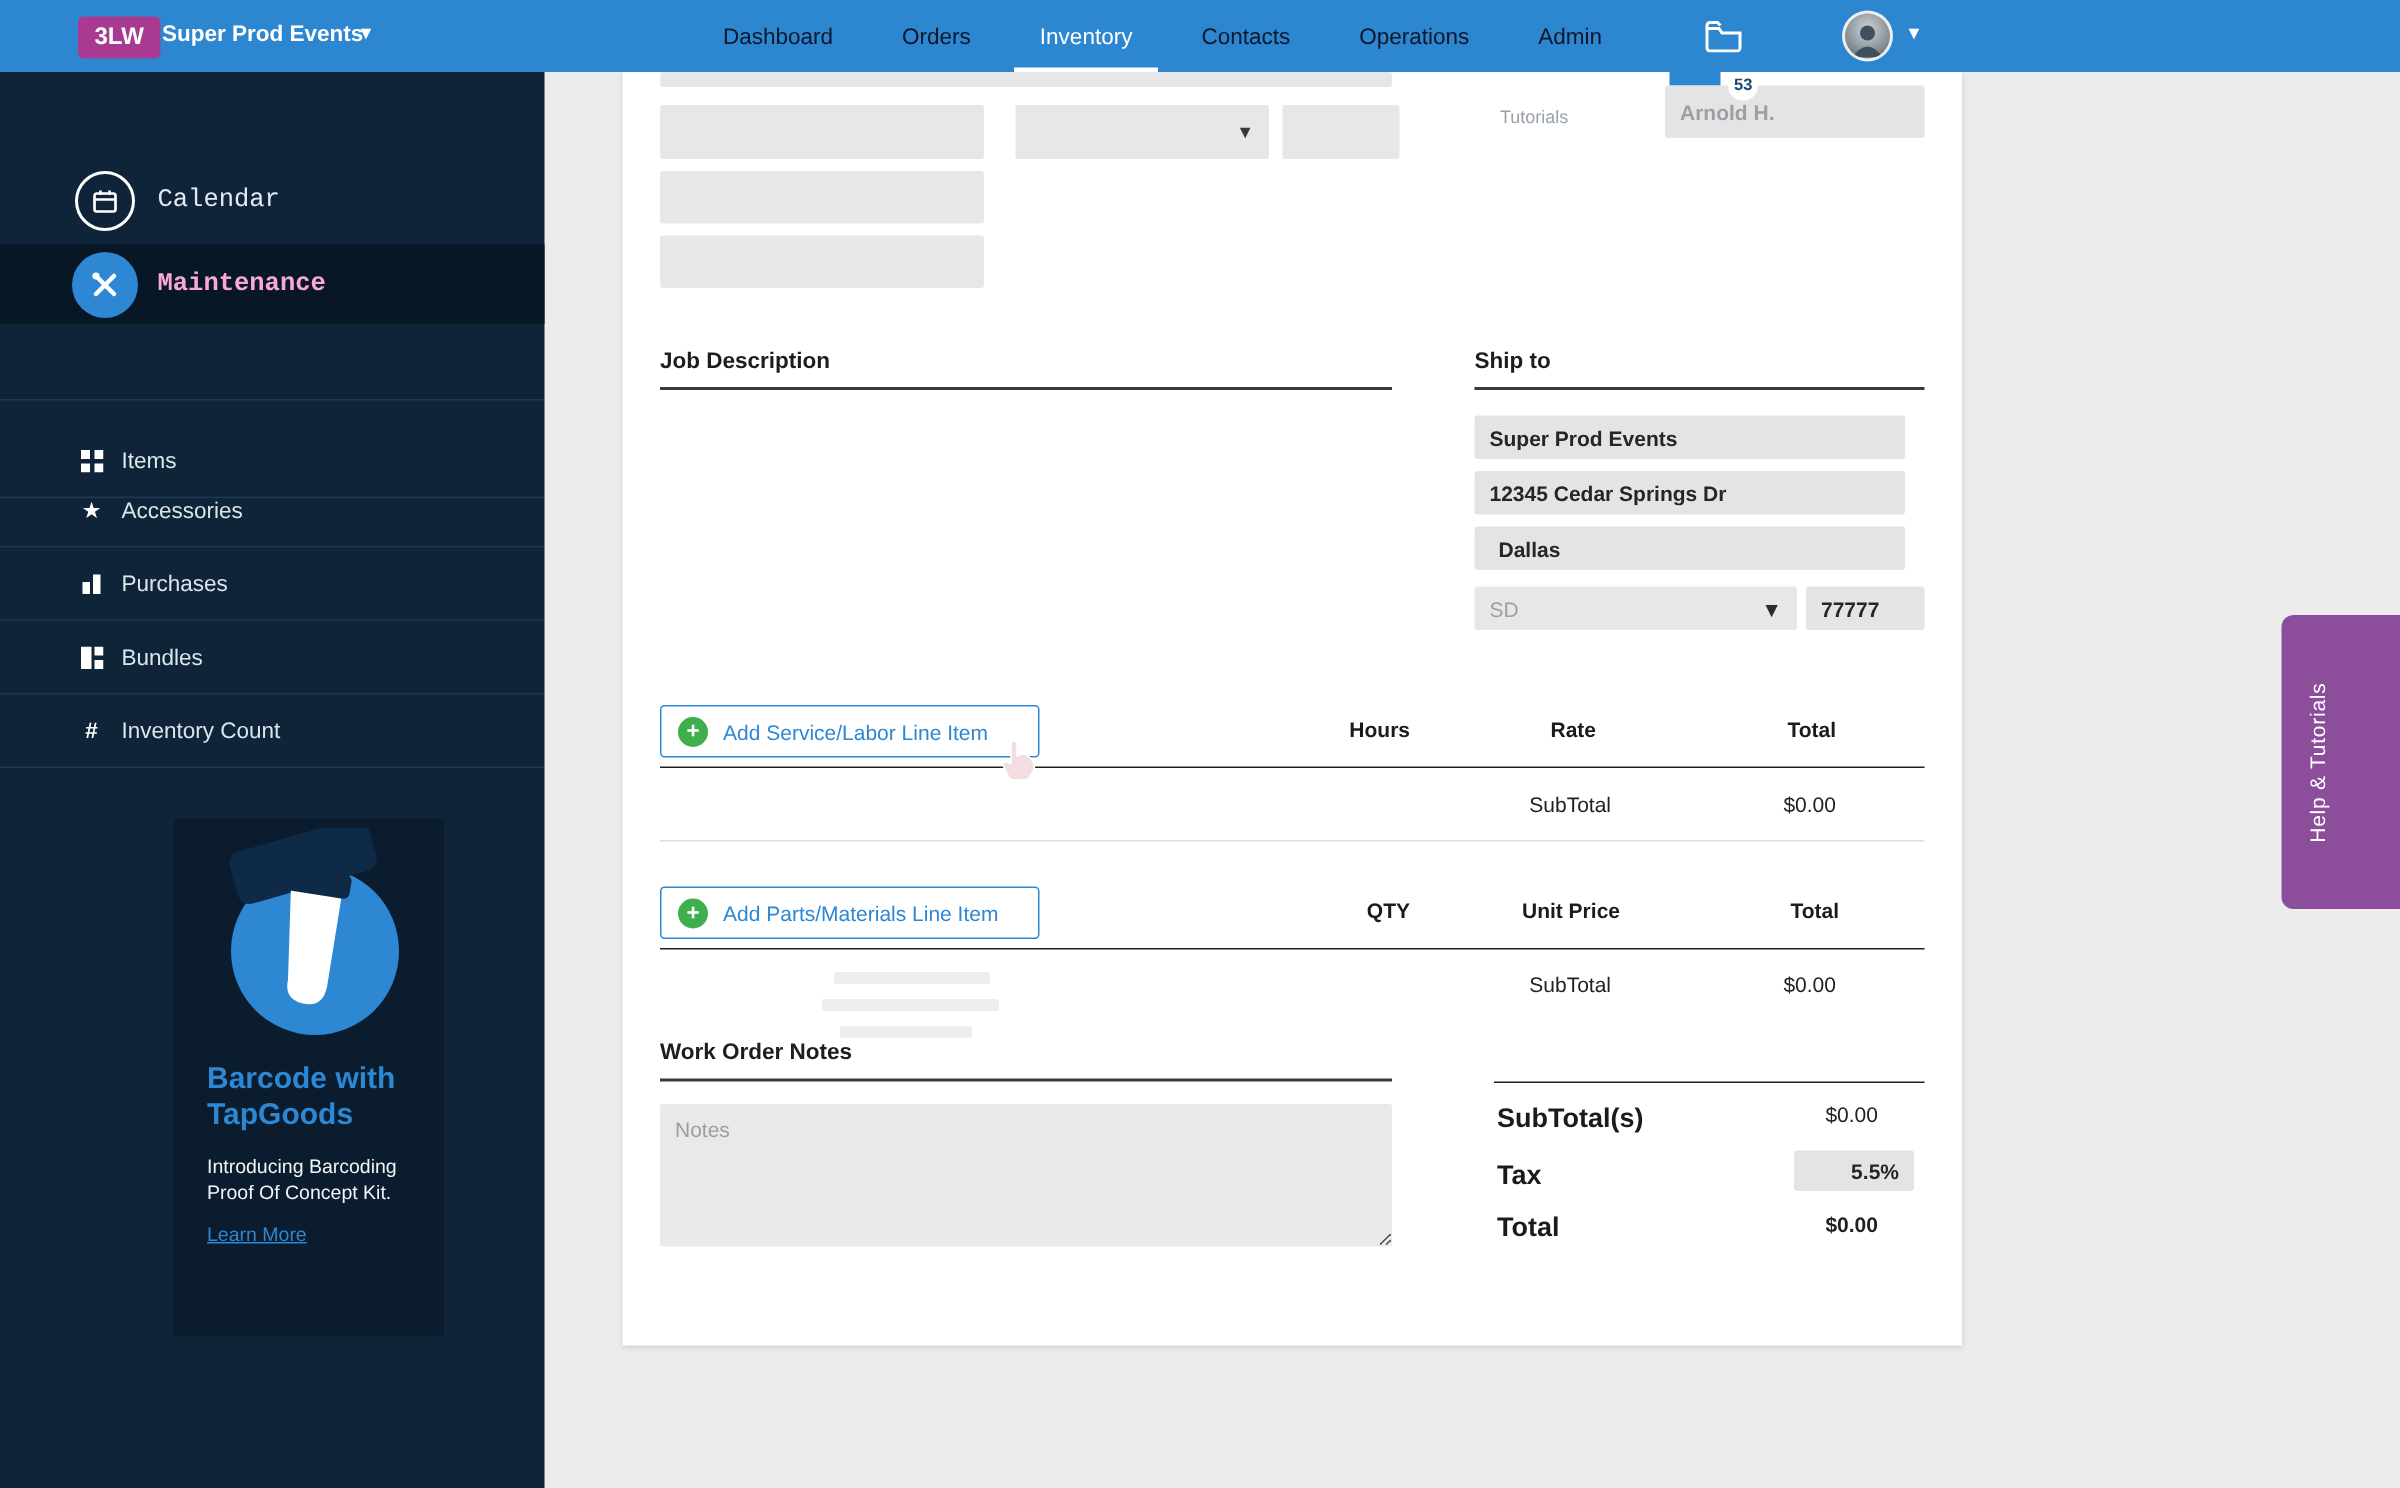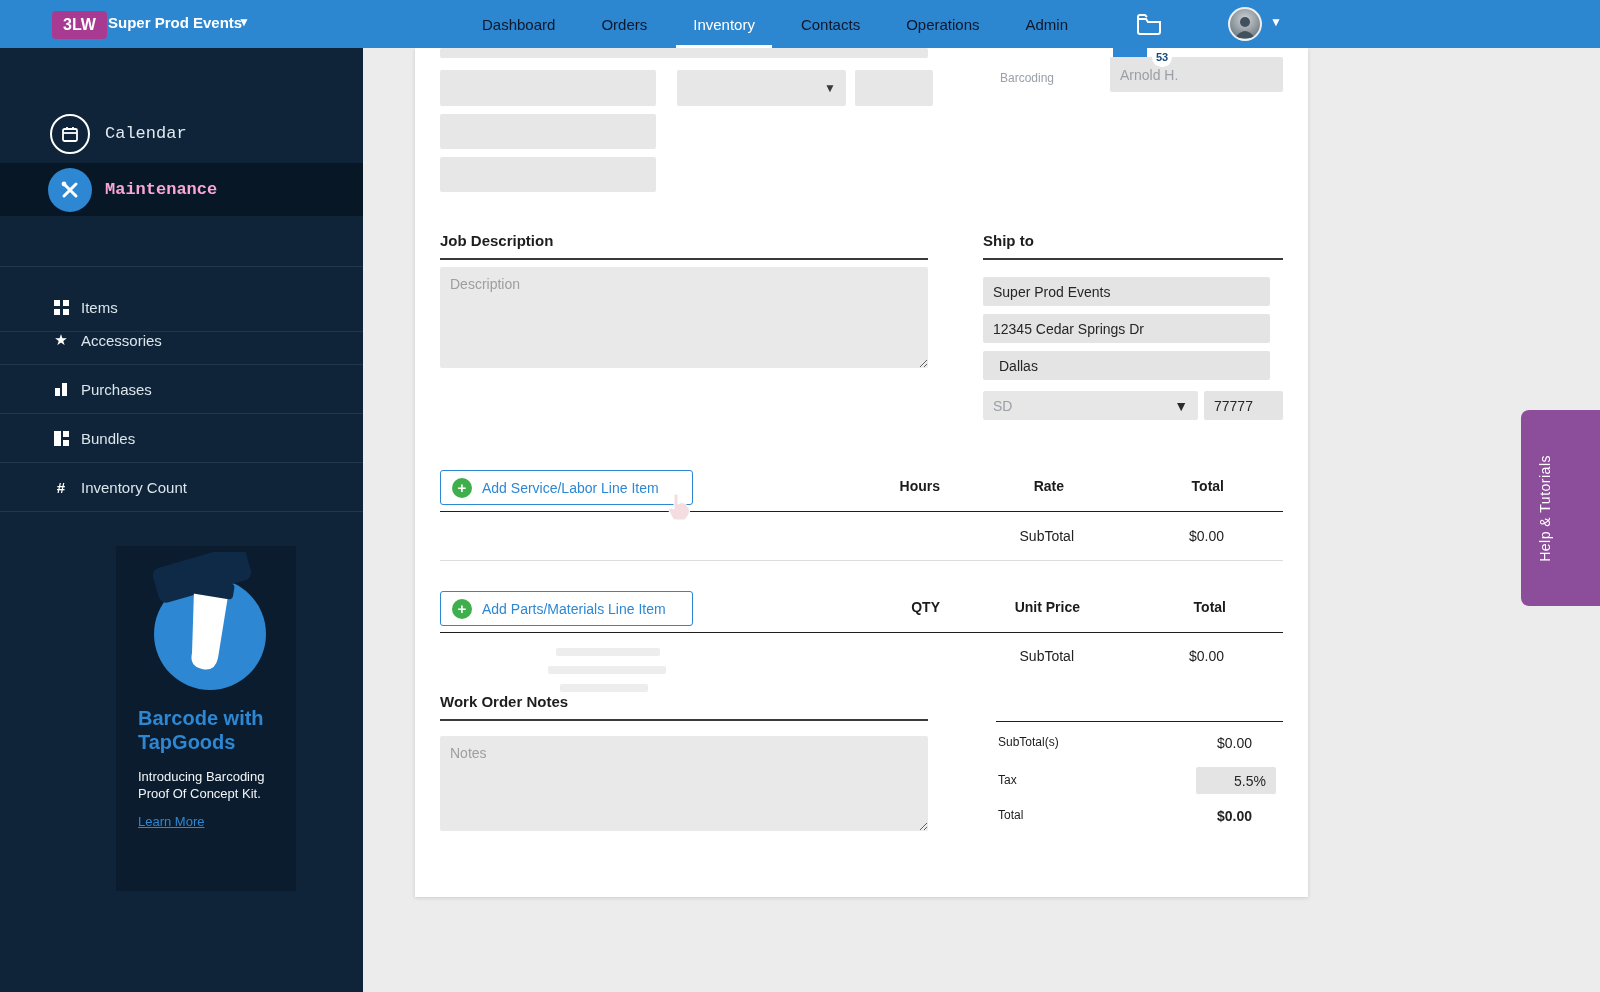--- a/index.html
+++ b/index.html
@@ -60,33 +60,33 @@
   .sec-title { font-size:15px; font-weight:bold; color:#1d1d1d; }
   .dark-line { height:0; border-top:2px solid #3a3a3a; }
   .thin-dark-line { height:0; border-top:1px solid #1f1f1f; }
   .light-line { height:0; border-top:1px solid #dcdcdc; }
 
   textarea.gtext { position:absolute; background:#e9e9e9; border:none; border-radius:2px; resize:both;
     font-family:"Liberation Sans", sans-serif; font-size:14px; color:#333; padding:9px 10px; }
   textarea.gtext::placeholder { color:#9e9e9e; }
 
   input.gin { position:absolute; background:#e4e4e4; border:none; border-radius:2px; font-size:14px;
-    color:#262626; padding:0 10px; font-family:"Liberation Sans", sans-serif; }
+    color:#262626; padding:0 10px; font-family:"Liberation Sans", sans-serif;font-weight:bold; }
   input.gin.muted { color:#9aa0a6; }
 
   .add-btn { position:absolute; width:253px; height:35px; background:#fff; border:1px solid #2d87d3;
     border-radius:3px; display:flex; align-items:center; cursor:pointer; }
   .plus-circle { width:20px; height:20px; border-radius:50%; background:#3fae4d; color:#fff; font-size:15px;
     font-weight:bold; text-align:center; line-height:19px; margin-left:11px; flex:0 0 auto; }
   .add-btn .add-label { color:#2d87d3; font-size:14px; margin-left:10px; white-space:nowrap; }
 
   .col-head { position:absolute; font-size:14px; font-weight:bold; color:#1b1b1b; text-align:right; }
   .cell-text { position:absolute; font-size:14px; color:#222; text-align:right; }
 
-  .tot-label { position:absolute; font-size:12px; font-weight:normal; color:#1b1b1b; }
+  .tot-label { position:absolute; font-size:18px; font-weight:bold; color:#1b1b1b; }
   .tot-value { position:absolute; font-size:14px; color:#222; text-align:right; }
   .tot-value.bold { font-weight:bold; }
 
   .ghost { position:absolute; background:#d6d6d6; opacity:.45; border-radius:2px; }
 
   .help-tab { left:1521px; top:410px; width:79px; height:196px; background:#8c4d9b;
     border-radius:8px 0 0 8px; display:flex; align-items:center; z-index:25; cursor:pointer; }
   .help-tab span { writing-mode:vertical-rl; transform:rotate(180deg); color:#fff; font-size:14px;
     margin-left:16px; letter-spacing:.5px; }
 </style>
@@ -99,27 +99,26 @@
 
     <div class="abs gfield" style="left:25px; top:0; width:488px; height:10px;"></div>
     <div class="abs gfield" style="left:25px; top:22px; width:216px; height:36px;"></div>
     <div class="gselect" style="left:262px; top:22px; width:169px; height:36px;">
       <span class="sel-chev">▼</span>
     </div>
     <div class="abs gfield" style="left:440px; top:22px; width:78px; height:36px;"></div>
     <div class="abs gfield" style="left:25px; top:66px; width:216px; height:35px;"></div>
     <div class="abs gfield" style="left:25px; top:109px; width:216px; height:35px;"></div>
 
-    <div class="abs" style="left:585px; top:23px; font-size:12px; color:#98a0a8;">Barcoding</div>
+    <div class="abs" style="left:585px; top:23px; font-size:12px; color:#98a0a8;">Tutorials</div>
     <div class="abs" style="left:698px; top:0; width:34px; height:9px; background:#2d87d3;"></div>
     <input class="gin muted" style="left: 695px; top: 9px; width: 173px; height: 35px;" value="Arnold H.">
 
     <div class="abs sec-title" style="left:25px; top:184px;">Job Description</div>
     <div class="abs dark-line" style="left:25px; top:210px; width:488px;"></div>
-    <textarea class="gtext" style="left: 25px; top: 219px; width: 488px; height: 101px;" placeholder="Description"></textarea>
 
     <div class="abs sec-title" style="left:568px; top:184px;">Ship to</div>
     <div class="abs dark-line" style="left:568px; top:210px; width:300px;"></div>
     <input class="gin" style="left: 568px; top: 229px; width: 287px; height: 29px;" value="Super Prod Events">
     <input class="gin" style="left: 568px; top: 266px; width: 287px; height: 29px;" value="12345 Cedar Springs Dr">
     <input class="gin" style="left: 568px; top: 303px; width: 287px; height: 29px; padding-left: 16px;" value="Dallas">
     <div class="gselect" style="left:568px; top:343px; width:215px; height:29px;gap:16px;">
       <span class="sel-text">SD</span>
       <span class="sel-chev" style="font-size:14px; color:#2b2b2b;">▼</span>
     </div>

